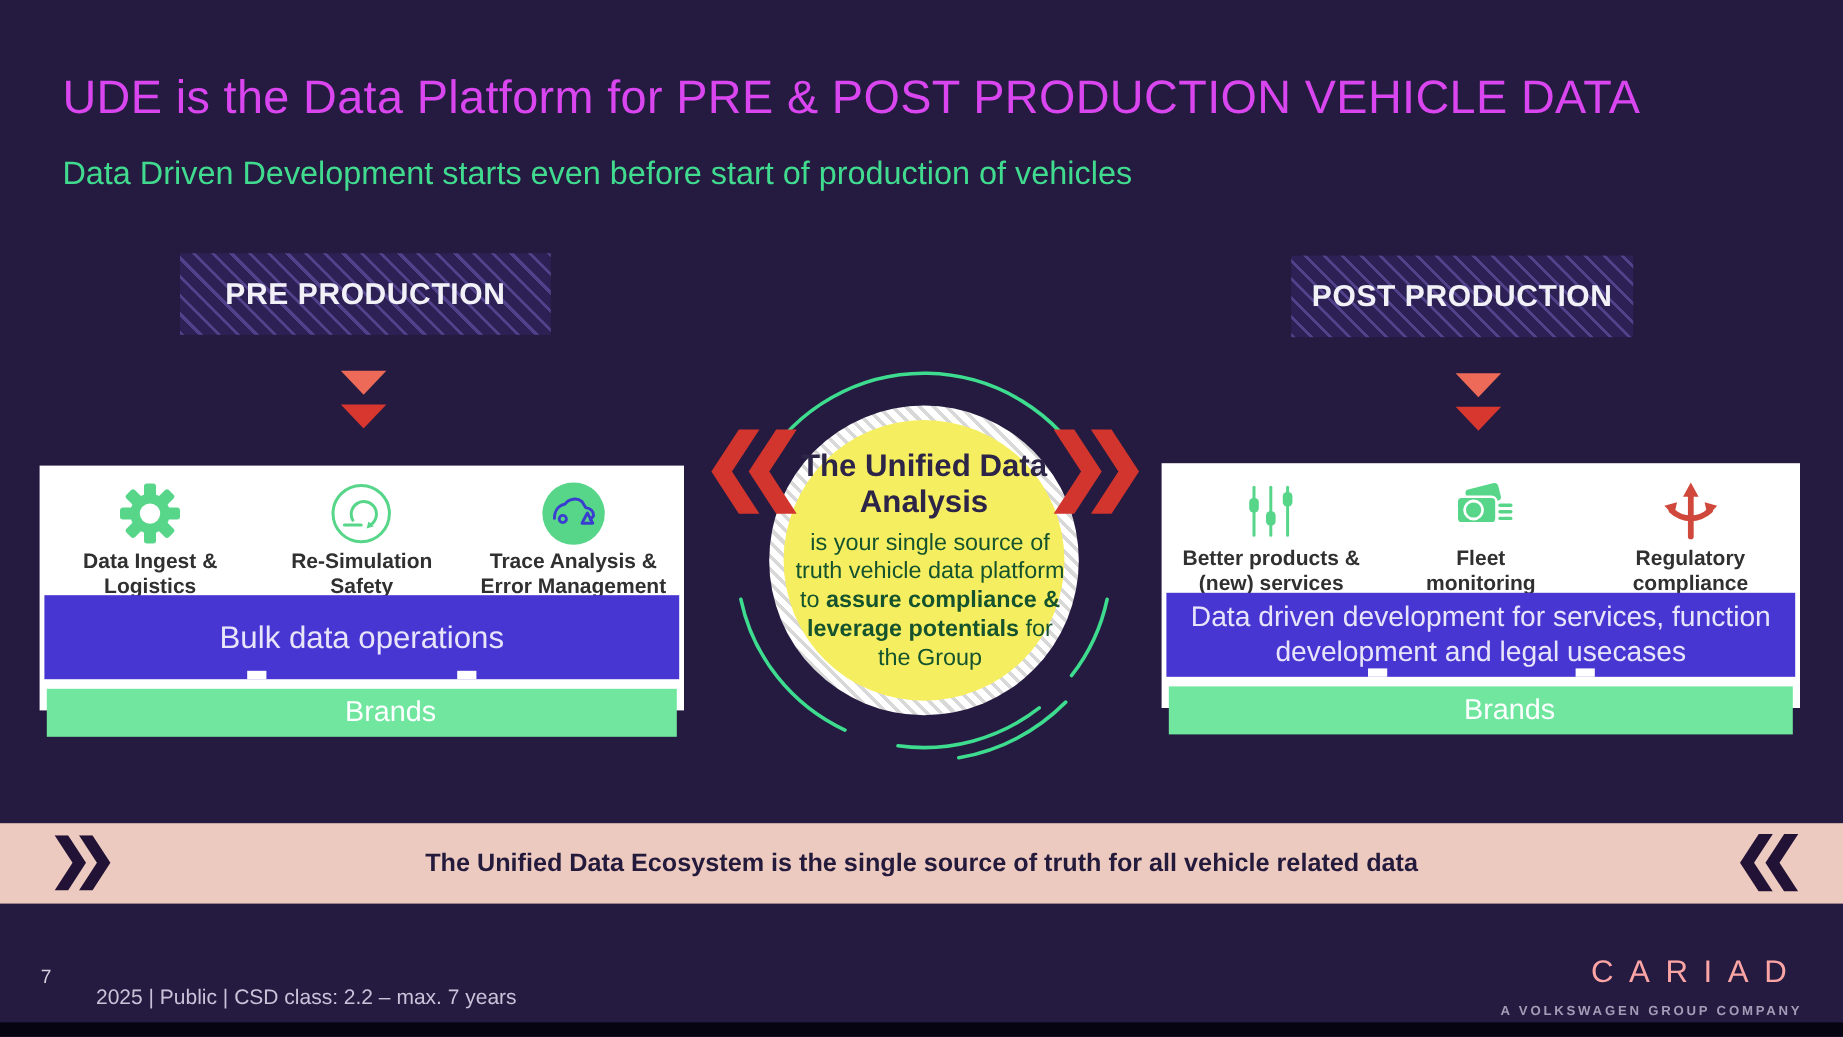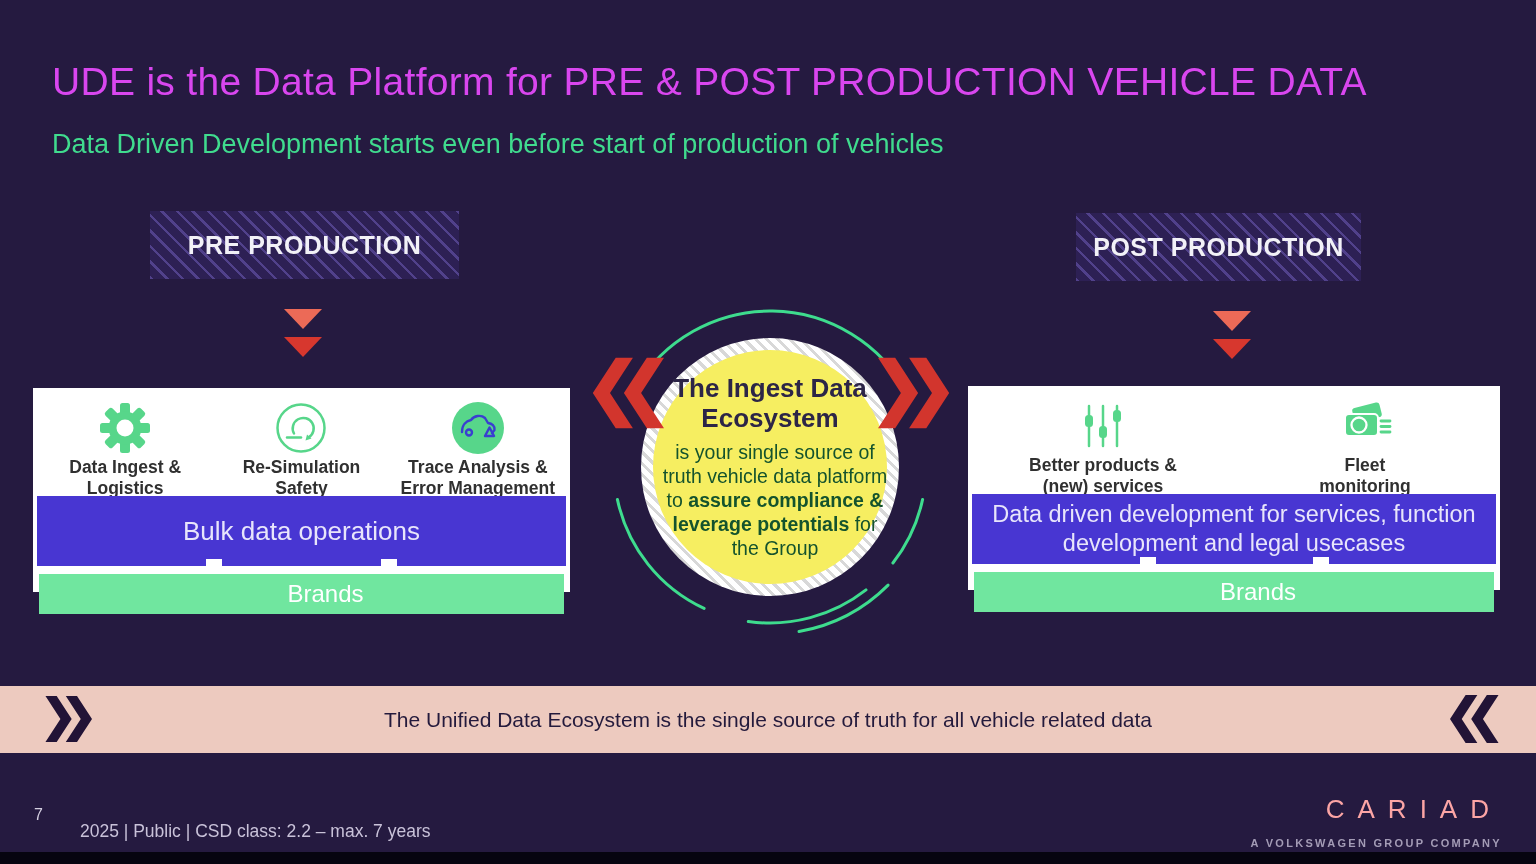--- a/index.html
+++ b/index.html
@@ -61,21 +61,21 @@
   }
   .yellow .c-title{width:206px;font-size:26px;font-weight:700;color:#2c2547;line-height:1.15;}
   .yellow .c-body{width:228px;font-size:19.5px;color:#14532d;line-height:1.22;margin-top:8px;font-weight:400;margin-left:10px;}
   .yellow .c-body b{font-weight:700;}
   .chev-red{fill:#d2352d;}
   .flip{transform:scaleX(-1);}
 
   
   .banner{left:0;top:686px;width:1536px;height:67px;background:#edcabf;
     display:flex;align-items:center;justify-content:center;}
-  .banner-text{font-size:21px;font-weight:400;color:#241a3c;}
+  .banner-text{font-size:21px;font-weight:700;color:#241a3c;}
   .chev-dark{fill:#221336;}
 
   
   .page-no{left:34px;top:806px;font-size:16px;color:#d4cfe0;}
   .classif{left:80px;top:821px;font-size:17.5px;color:#c9c2d9;}
   .logo{right:34px;top:794px;font-size:26px;font-weight:400;color:#fca5a5;letter-spacing:13px;}
   .logo-sub{right:34px;top:837px;font-size:11px;font-weight:700;color:#a49cb6;letter-spacing:2.3px;}
   .bottom-strip{left:0;top:852px;width:1536px;height:12px;background:#060410;}
 </style>
 </head>
@@ -187,20 +187,39 @@
               <line x1="45" y1="21" x2="54" y2="21"></line>
               <line x1="45" y1="26.5" x2="54" y2="26.5"></line>
               <line x1="45" y1="32" x2="54" y2="32"></line>
             </g>
           </svg>
         </div>
         <div class="lbl">Fleet
 monitoring</div>
         <div class="rule"></div>
       </div>
+      <div class="item">
+        <div class="iconbox">
+          <svg width="52" height="52" viewBox="0 0 52 52">
+            <g stroke="#d0483c" stroke-width="4.8" fill="none" stroke-linecap="round">
+              <path d="M26,47 V13"></path>
+              <path d="M26,32 C20,32 15,30 10,25.5"></path>
+              <path d="M26,32 C32,32 37,30 42,25.5"></path>
+            </g>
+            <g fill="#d0483c">
+              <polygon points="26,2 19.5,14 32.5,14"></polygon>
+              <polygon points="4,21.5 14.5,18.5 12,30"></polygon>
+              <polygon points="48,21.5 37.5,18.5 40,30"></polygon>
+            </g>
+          </svg>
+        </div>
+        <div class="lbl">Regulatory
+compliance</div>
+        <div class="rule"></div>
+      </div>
     </div>
     <div class="bar-blue">
       <span>Data driven development for services, function development and legal usecases</span>
       <span class="notch" style="left:32%;"></span>
       <span class="notch" style="left:65%;"></span>
     </div>
     <div class="bar-green">
       <span>Brands</span>
     </div>
   </div>
@@ -209,21 +228,21 @@
     <g fill="none" stroke="#3edc8e" stroke-width="3" stroke-linecap="round">
       <path d="M44.9,102 A156,156 0 0 1 317.7,106.8"></path>
       <path d="M27.4,212.4 A156,156 0 0 0 114.1,321.4"></path>
       <path d="M158.3,334.5 A156,156 0 0 0 276,302.9"></path>
       <path d="M332.6,212.4 A156,156 0 0 1 302.9,276"></path>
       <path d="M298.1,298.1 A167,167 0 0 1 209,344.5"></path>
     </g>
   </svg>
   <div class="abs ring"></div>
   <div class="abs yellow">
-    <div class="c-title">The Ingest Data Ecosystem</div>
+    <div class="c-title">The Unified Data Analysis</div>
     <div class="c-body"><span>is your single source of truth vehicle data platform to </span><b>assure compliance &amp; leverage potentials</b><span> for the Group</span></div>
   </div>
   <svg class="abs flip" style="left:592px;top:351px;" width="72" height="84" viewBox="0 0 88 86">
     <g class="chev-red">
       <polygon points="0,0 21,0 49,43 21,86 0,86 28,43"></polygon>
       <polygon points="38,0 59,0 87,43 59,86 38,86 66,43"></polygon>
     </g>
   </svg>
   <svg class="abs" style="left:878px;top:351px;" width="72" height="84" viewBox="0 0 88 86">
     <g class="chev-red">

